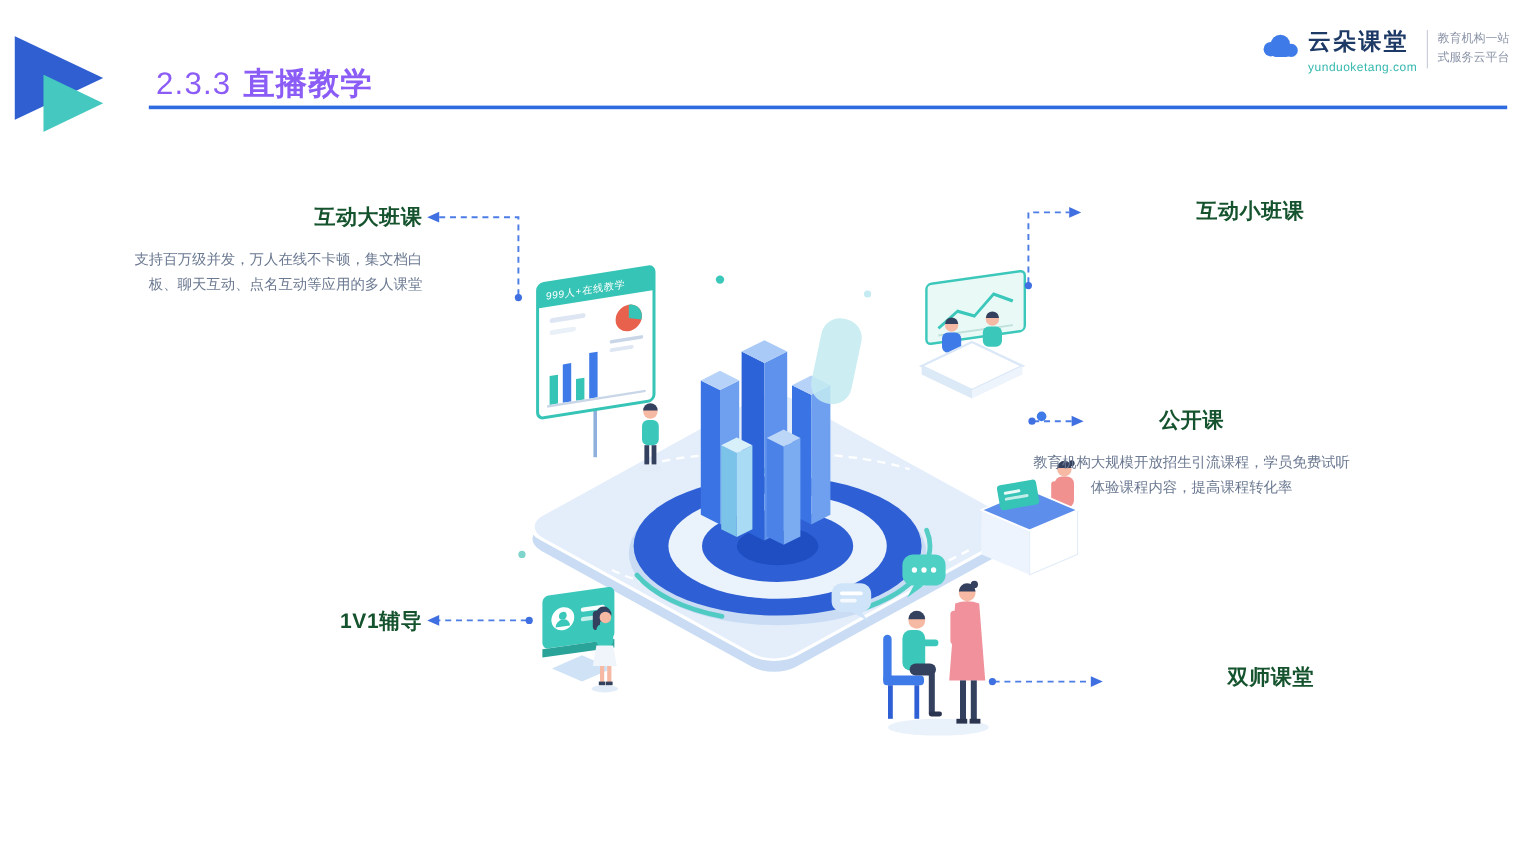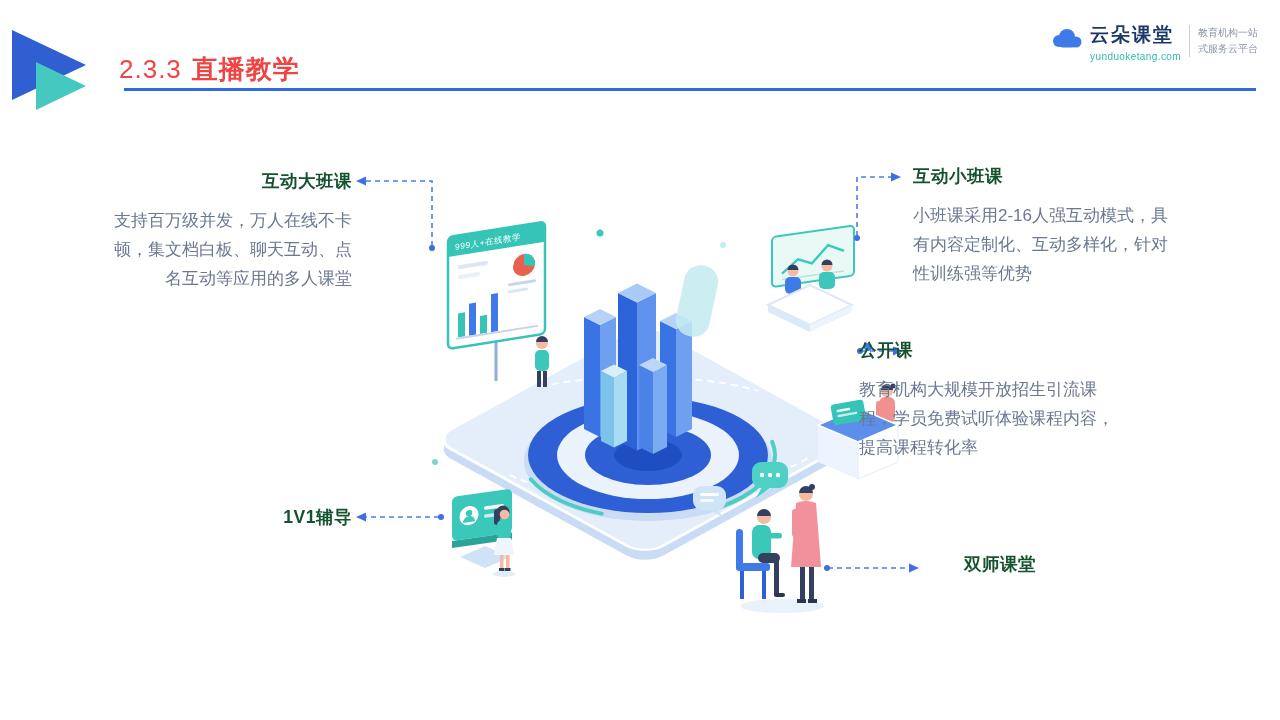--- a/index.html
+++ b/index.html
@@ -5,43 +5,43 @@
   * { margin:0; padding:0; box-sizing:border-box; }
   html,body { width:1280px; height:720px; background:#ffffff; }
   body { font-family:"Liberation Sans","DejaVu Sans",sans-serif; }
   .slide { position:relative; width:1280px; height:720px; background:#ffffff; overflow:hidden; }
 
   
   .logo-tri-big { position:absolute; left:12px; top:30px; width:74px; height:70px;
     background:#2f5fd0; clip-path:polygon(0 0,100% 50%,0 100%); }
   .logo-tri-small { position:absolute; left:36px; top:62px; width:50px; height:48px;
     background:#45c8c0; clip-path:polygon(0 0,100% 50%,0 100%); }
-  .title { position:absolute; left:119px; top:52px; font-size:26px; color:#ef4444; letter-spacing:1px; }
+  .title { position:absolute; left:130px; top:52px; font-size:26px; color:#8b5cf6; letter-spacing:1px; }
   .title .num { font-weight:400; margin-right:10px; }
   .title .txt { font-weight:700; }
   .rule { position:absolute; left:124px; top:88px; width:1132px; height:3px; background:#2f6be0; }
 
   .brand { position:absolute; right:22px; top:22px; display:flex; align-items:flex-start; z-index:4; }
   .cloud-wrap { margin:4px 6px 0 0; }
   .brand-col { display:flex; flex-direction:column; }
   .brand-name { font-size:19px; font-weight:700; color:#1d3a66; letter-spacing:2px; }
   .brand-url { font-size:10px; color:#35b8ae; margin-top:3px; letter-spacing:0.4px; }
   .brand-divider { width:1px; height:32px; background:#c9cfda; margin:3px 8px 0; }
   .brand-tagline { font-size:10px; color:#8a93a6; line-height:1.55; padding-top:3px; }
 
   
-  .callout { position:absolute; z-index:3; }
+  .callout { position:absolute; z-index:3;text-align:center; }
   .callout .c-title { font-size:17.5px; font-weight:600; color:#14532d; letter-spacing:0.5px; }
-  .callout .c-body { margin-top:13px; font-size:17px; color:#6a7890; line-height:1.72; }
+  .callout .c-body { margin-top:13px; font-size:12px; color:#6a7890; line-height:1.72; }
   .align-right { text-align:right; }
   .callout-1 { left:108px; top:169px; width:244px; }
   .callout-2 { left:913px; top:164px; width:258px; }
   .callout-3 { left:859px; top:338px; width:268px; }
   .callout-4 { left:108px; top:505px; width:244px; }
-  .callout-5 { left:933px; top:552px; width:252px;margin-left:31px; }
+  .callout-5 { left:933px; top:552px; width:252px; }
 
   
   .illustration { position:absolute; left:390px; top:125px; width:530px; height:540px; z-index:1; pointer-events:none; }
   .connectors { position:absolute; left:0; top:0; width:1280px; height:720px; z-index:2; pointer-events:none; }
 </style>
 </head>
 <body>
 
 <div class="slide">
 
@@ -272,21 +272,20 @@
     </g>
   </svg>
 
   <div class="callout callout-1 align-right">
     <div class="c-title">互动大班课</div>
     <div class="c-body">支持百万级并发，万人在线不卡顿，集文档白板、聊天互动、点名互动等应用的多人课堂</div>
   </div>
 
   <div class="callout callout-2">
     <div class="c-title">互动小班课</div>
-    <div class="c-body">小班课采用2-16人强互动模式，具有内容定制化、互动多样化，针对性训练强等优势</div>
   </div>
 
   <div class="callout callout-3">
     <div class="c-title">公开课</div>
     <div class="c-body">教育机构大规模开放招生引流课程，学员免费试听体验课程内容，提高课程转化率</div>
   </div>
 
   <div class="callout callout-4 align-right">
     <div class="c-title">1V1辅导</div>
   </div>

